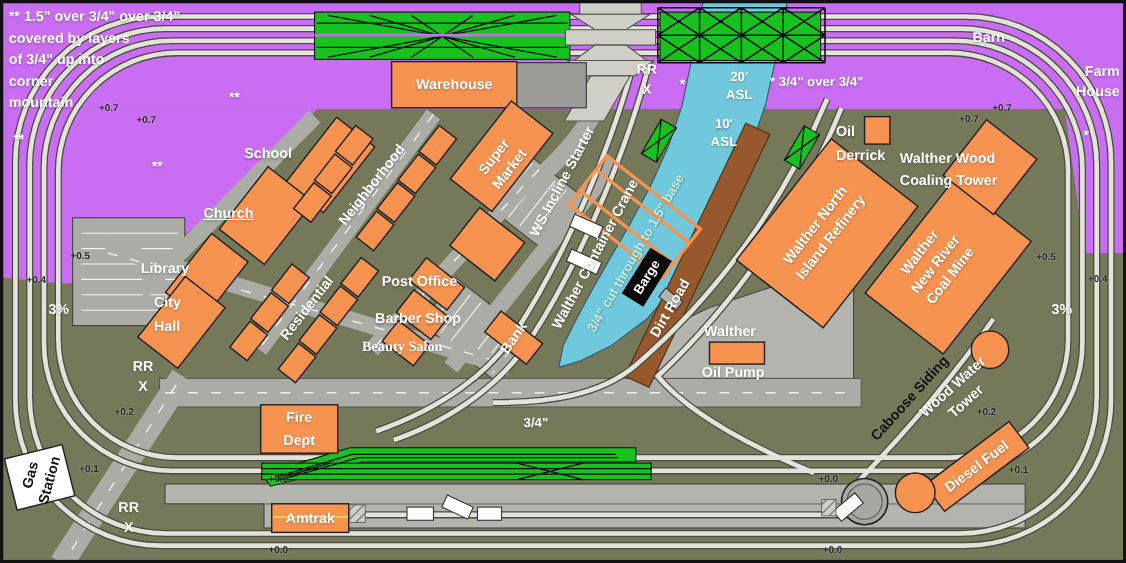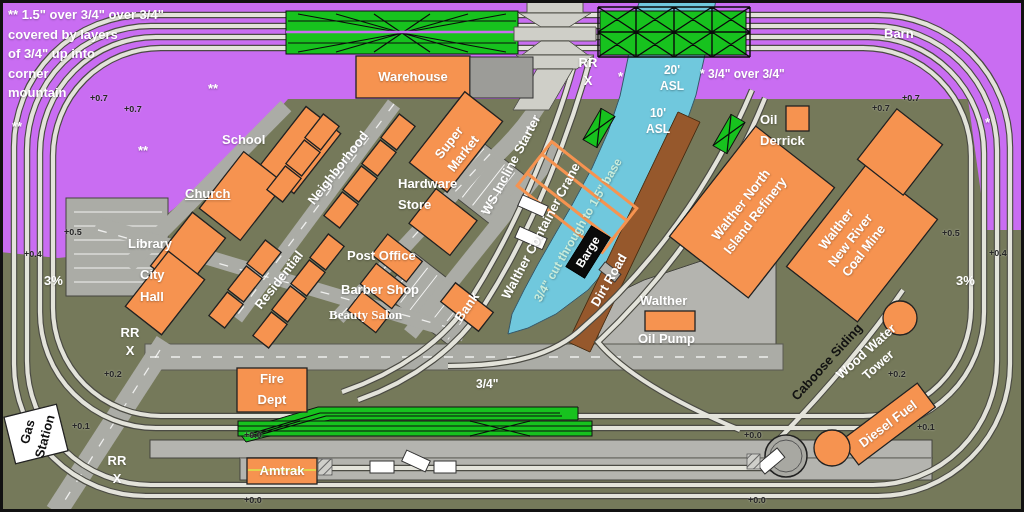--- a/index.html
+++ b/index.html
@@ -269,20 +269,22 @@
 
   <rect x="1.5" y="1.5" width="1021" height="509" fill="none" stroke="#111" stroke-width="3"></rect>
 </svg>
 
 <div class="lbl" style="left:8px;top:5px;line-height:1.5;">** 1.5" over 3/4" over 3/4"
 covered by layers
 of 3/4" up into
 corner
 mountain</div>
 <div class="lbl" style="left:884px;top:25px;">Barn</div>
+<div class="lbl" style="left:948px;top:56px;width:70px;text-align:right;">Farm
+House</div>
 <div class="lbl sm" style="left:700px;top:66px;">* 3/4" over 3/4"</div>
 <div class="lbl sm ctr" style="left:672px;top:78px;">20'
 ASL</div>
 <div class="lbl sm ctr" style="left:658px;top:121px;">10'
 ASL</div>
 <div class="lbl" style="left:12px;top:118px;">**</div>
 <div class="lbl" style="left:138px;top:142px;">**</div>
 <div class="lbl" style="left:208px;top:80px;">**</div>
 <div class="lbl" style="left:618px;top:68px;">*</div>
 <div class="lbl" style="left:985px;top:114px;">*</div>
@@ -293,41 +295,41 @@
 X</div>
 <div class="lbl ctr" style="left:117px;top:470px;">RR
 X</div>
 
 <div class="lbl ctr" style="left:413px;top:77px;">Warehouse</div>
 <div class="lbl" style="left:222px;top:131px;">School</div>
 <div class="lbl" style="left:185px;top:185px;text-decoration:underline;">Church</div>
 <div class="lbl ctr" style="left:338px;top:168px;transform:translate(-50%,-50%) rotate(-52deg);">Neighborhood</div>
 <div class="lbl ctr" style="left:456px;top:148px;transform:translate(-50%,-50%) rotate(-52deg);">Super
 Market</div>
-<div class="lbl" style="left:398px;top:174px;line-height:1.6;">Hardware
-Store</div>
 <div class="lbl" style="left:128px;top:235px;">Library</div>
 <div class="lbl" style="left:140px;top:264px;line-height:1.7;">City
 Hall</div>
 <div class="lbl ctr" style="left:279px;top:280px;transform:translate(-50%,-50%) rotate(-52deg);">Residential</div>
 <div class="lbl" style="left:347px;top:247px;">Post Office</div>
 <div class="lbl" style="left:341px;top:281px;">Barber Shop</div>
 <div class="lbl" style="left:329px;top:306px;font-family:Liberation Serif, serif;">Beauty Salon</div>
 <div class="lbl ctr" style="left:467px;top:307px;transform:translate(-50%,-50%) rotate(-55deg);">Bank</div>
 
 <div class="lbl ctr" style="left:511px;top:165px;transform:translate(-50%,-50%) rotate(-62deg);">WS Incline Starter</div>
 <div class="lbl ctr" style="left:541px;top:231px;transform:translate(-50%,-50%) rotate(-62deg);">Walther Container Crane</div>
 <div class="lbl ctr sm" style="left:578px;top:230px;transform:translate(-50%,-50%) rotate(-60deg);color:#c8ecdc;">3/4" cut through to 1.5" base</div>
 <div class="lbl ctr sm" style="left:588px;top:252px;transform:translate(-50%,-50%) rotate(-58deg);">Barge</div>
 <div class="lbl ctr" style="left:609px;top:280px;transform:translate(-50%,-50%) rotate(-60deg);">Dirt Road</div>
 
 <div class="lbl" style="left:640px;top:292px;">Walther</div>
 <div class="lbl" style="left:638px;top:330px;">Oil Pump</div>
 <div class="lbl" style="left:760px;top:110px;line-height:1.6;">Oil
 Derrick</div>
+<div class="lbl" style="left:818px;top:134px;line-height:1.55;">Walther Wood
+Coaling Tower</div>
 <div class="lbl ctr" style="left:748px;top:210px;transform:translate(-50%,-50%) rotate(-52deg);">Walther North
 Island Refinery</div>
 <div class="lbl ctr" style="left:850px;top:240px;transform:translate(-50%,-50%) rotate(-52deg);">Walther
 New River
 Coal Mine</div>
 <div class="lbl ctr" style="left:872px;top:358px;transform:translate(-50%,-50%) rotate(-42deg);">Wood Water
 Tower</div>
 <div class="lbl ctr dark" style="left:827px;top:362px;transform:translate(-50%,-50%) rotate(-48deg);">Caboose Siding</div>
 <div class="lbl ctr" style="left:888px;top:424px;transform:translate(-50%,-50%) rotate(-37deg);">Diesel Fuel</div>
 

